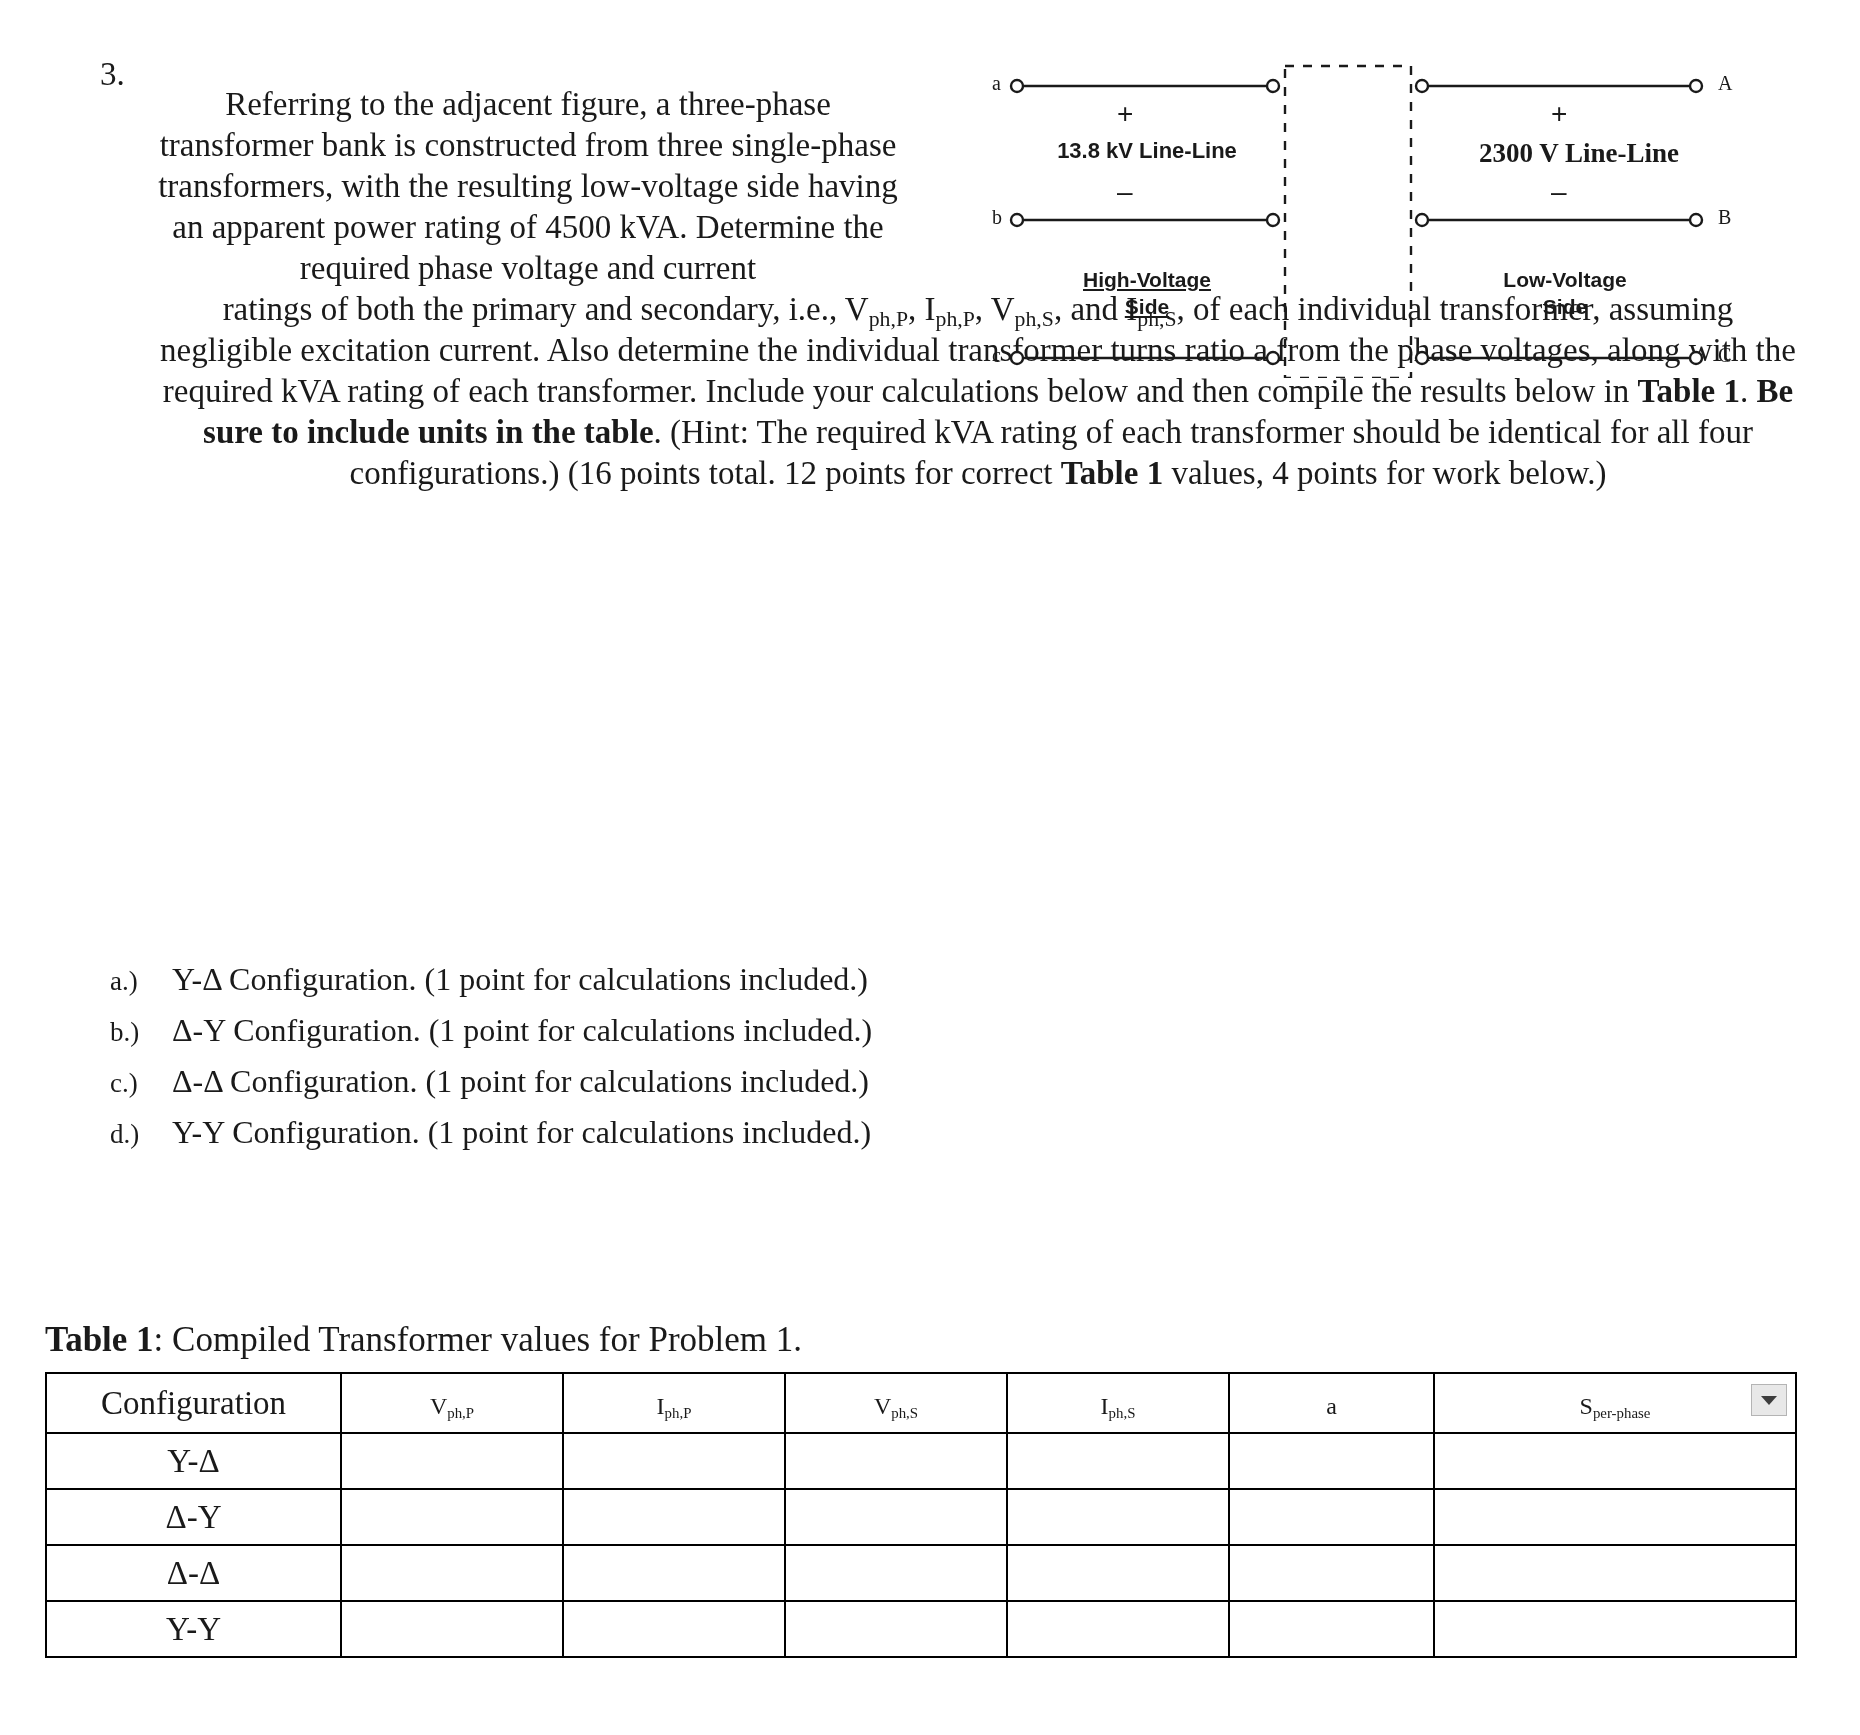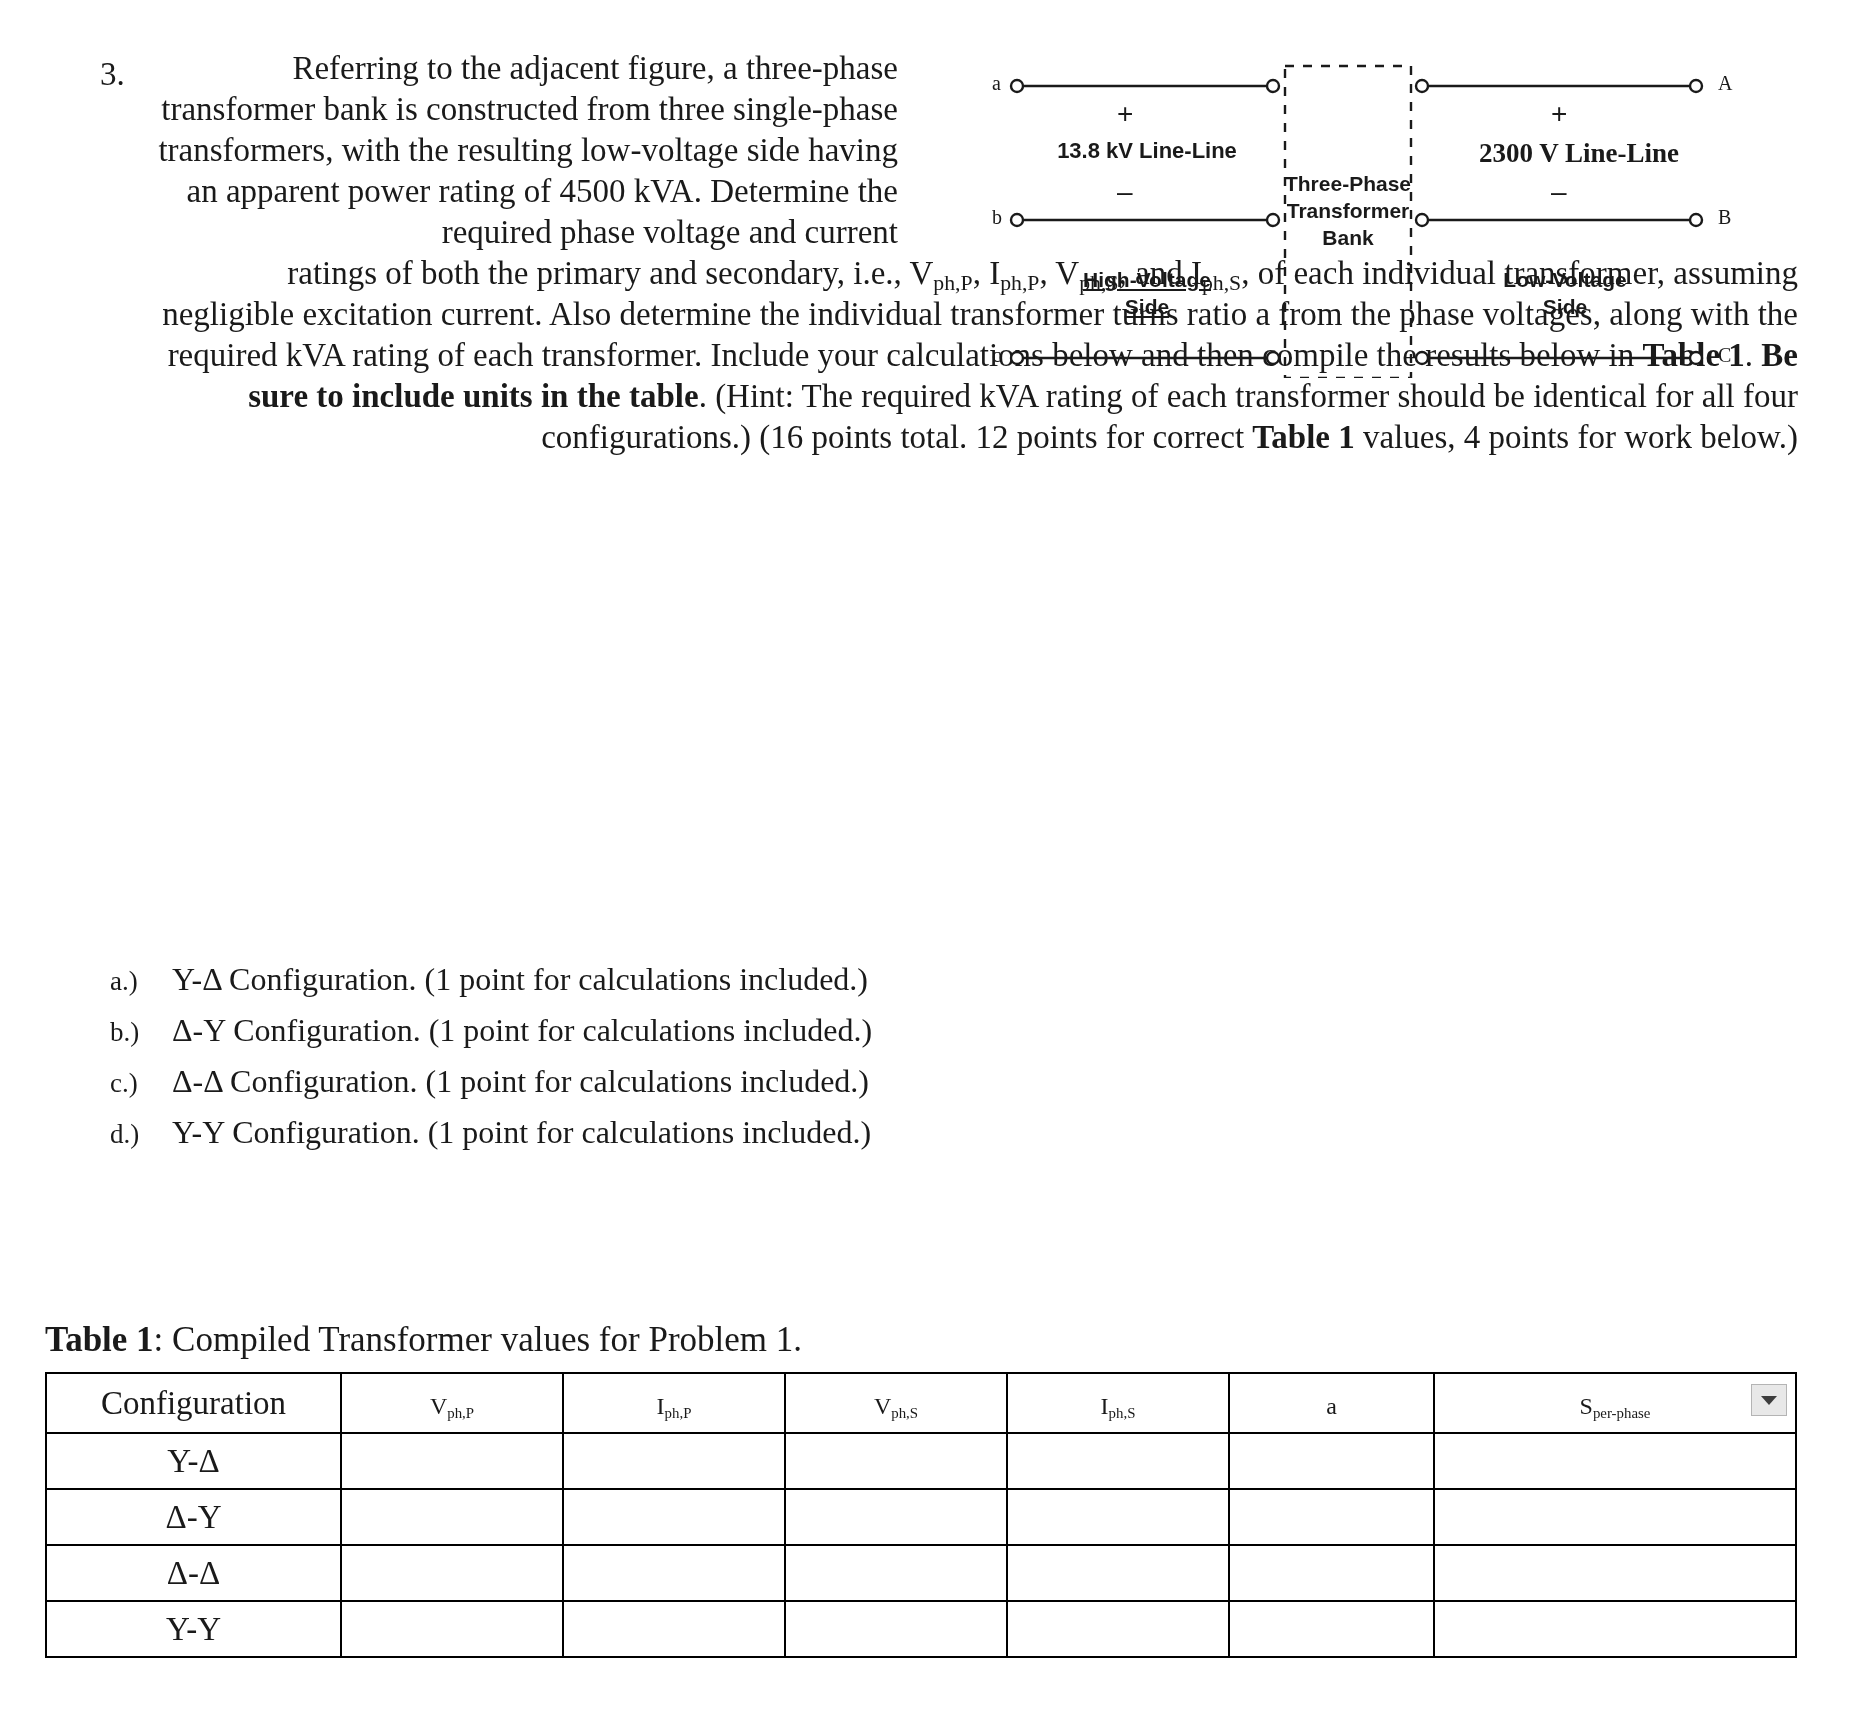--- a/index.html
+++ b/index.html
@@ -36,21 +36,22 @@
     left: 0;
     top: 6px;
     width: 58px;
     font-size: 33px;
     line-height: 40px;
   }
   .problem-body {
     margin-left: 58px;
     font-size: 33px;
     line-height: 41px;
-    text-align: right;
+    text-align: center;
+    margin-top: 36px;
   }
   .narrow-para {
     width: 740px;
   }
   .wide-para {
     width: 1640px;
   }
   .bold { font-weight: bold; }
   sub {
     font-size: 0.66em;
@@ -217,25 +218,20 @@
     <div style="position:absolute;left:733px;top:296px;font-size:20px;">C</div>
 
     <div style="position:absolute;left:132px;top:50px;font-size:28px;font-family:'Liberation Sans',sans-serif;">+</div>
     <div style="position:absolute;left:132px;top:128px;font-size:28px;font-family:'Liberation Sans',sans-serif;">–</div>
     <div style="position:absolute;left:37px;top:90px;width:250px;text-align:center;font-size:22px;font-family:'Liberation Sans',sans-serif;font-weight:600;">13.8 kV Line-Line</div>
 
     <div style="position:absolute;left:566px;top:50px;font-size:28px;font-family:'Liberation Sans',sans-serif;">+</div>
     <div style="position:absolute;left:566px;top:128px;font-size:28px;font-family:'Liberation Sans',sans-serif;">–</div>
     <div style="position:absolute;left:464px;top:90px;width:260px;text-align:center;font-size:27px;font-family:Liberation Serif, serif;font-weight:600;">2300 V Line-Line</div>
 
-    <div style="position:absolute;left:268px;top:122px;width:190px;text-align:center;font-size:21px;font-family:'Liberation Sans',sans-serif;font-weight:600;line-height:27px;">
-      <div>Three-Phase</div>
-      <div>Transformer</div>
-      <div>Bank</div>
-    </div>
 
     <div style="position:absolute;left:37px;top:218px;width:250px;text-align:center;font-size:21px;font-family:'Liberation Sans',sans-serif;font-weight:600;line-height:27px;text-decoration:underline;">
       <div>High-Voltage</div>
       <div>Side</div>
     </div>
 
     <div style="position:absolute;left:450px;top:218px;width:260px;text-align:center;font-size:21px;font-family:'Liberation Sans',sans-serif;font-weight:600;line-height:27px;">
       <div>Low-Voltage</div>
       <div>Side</div>
     </div>

